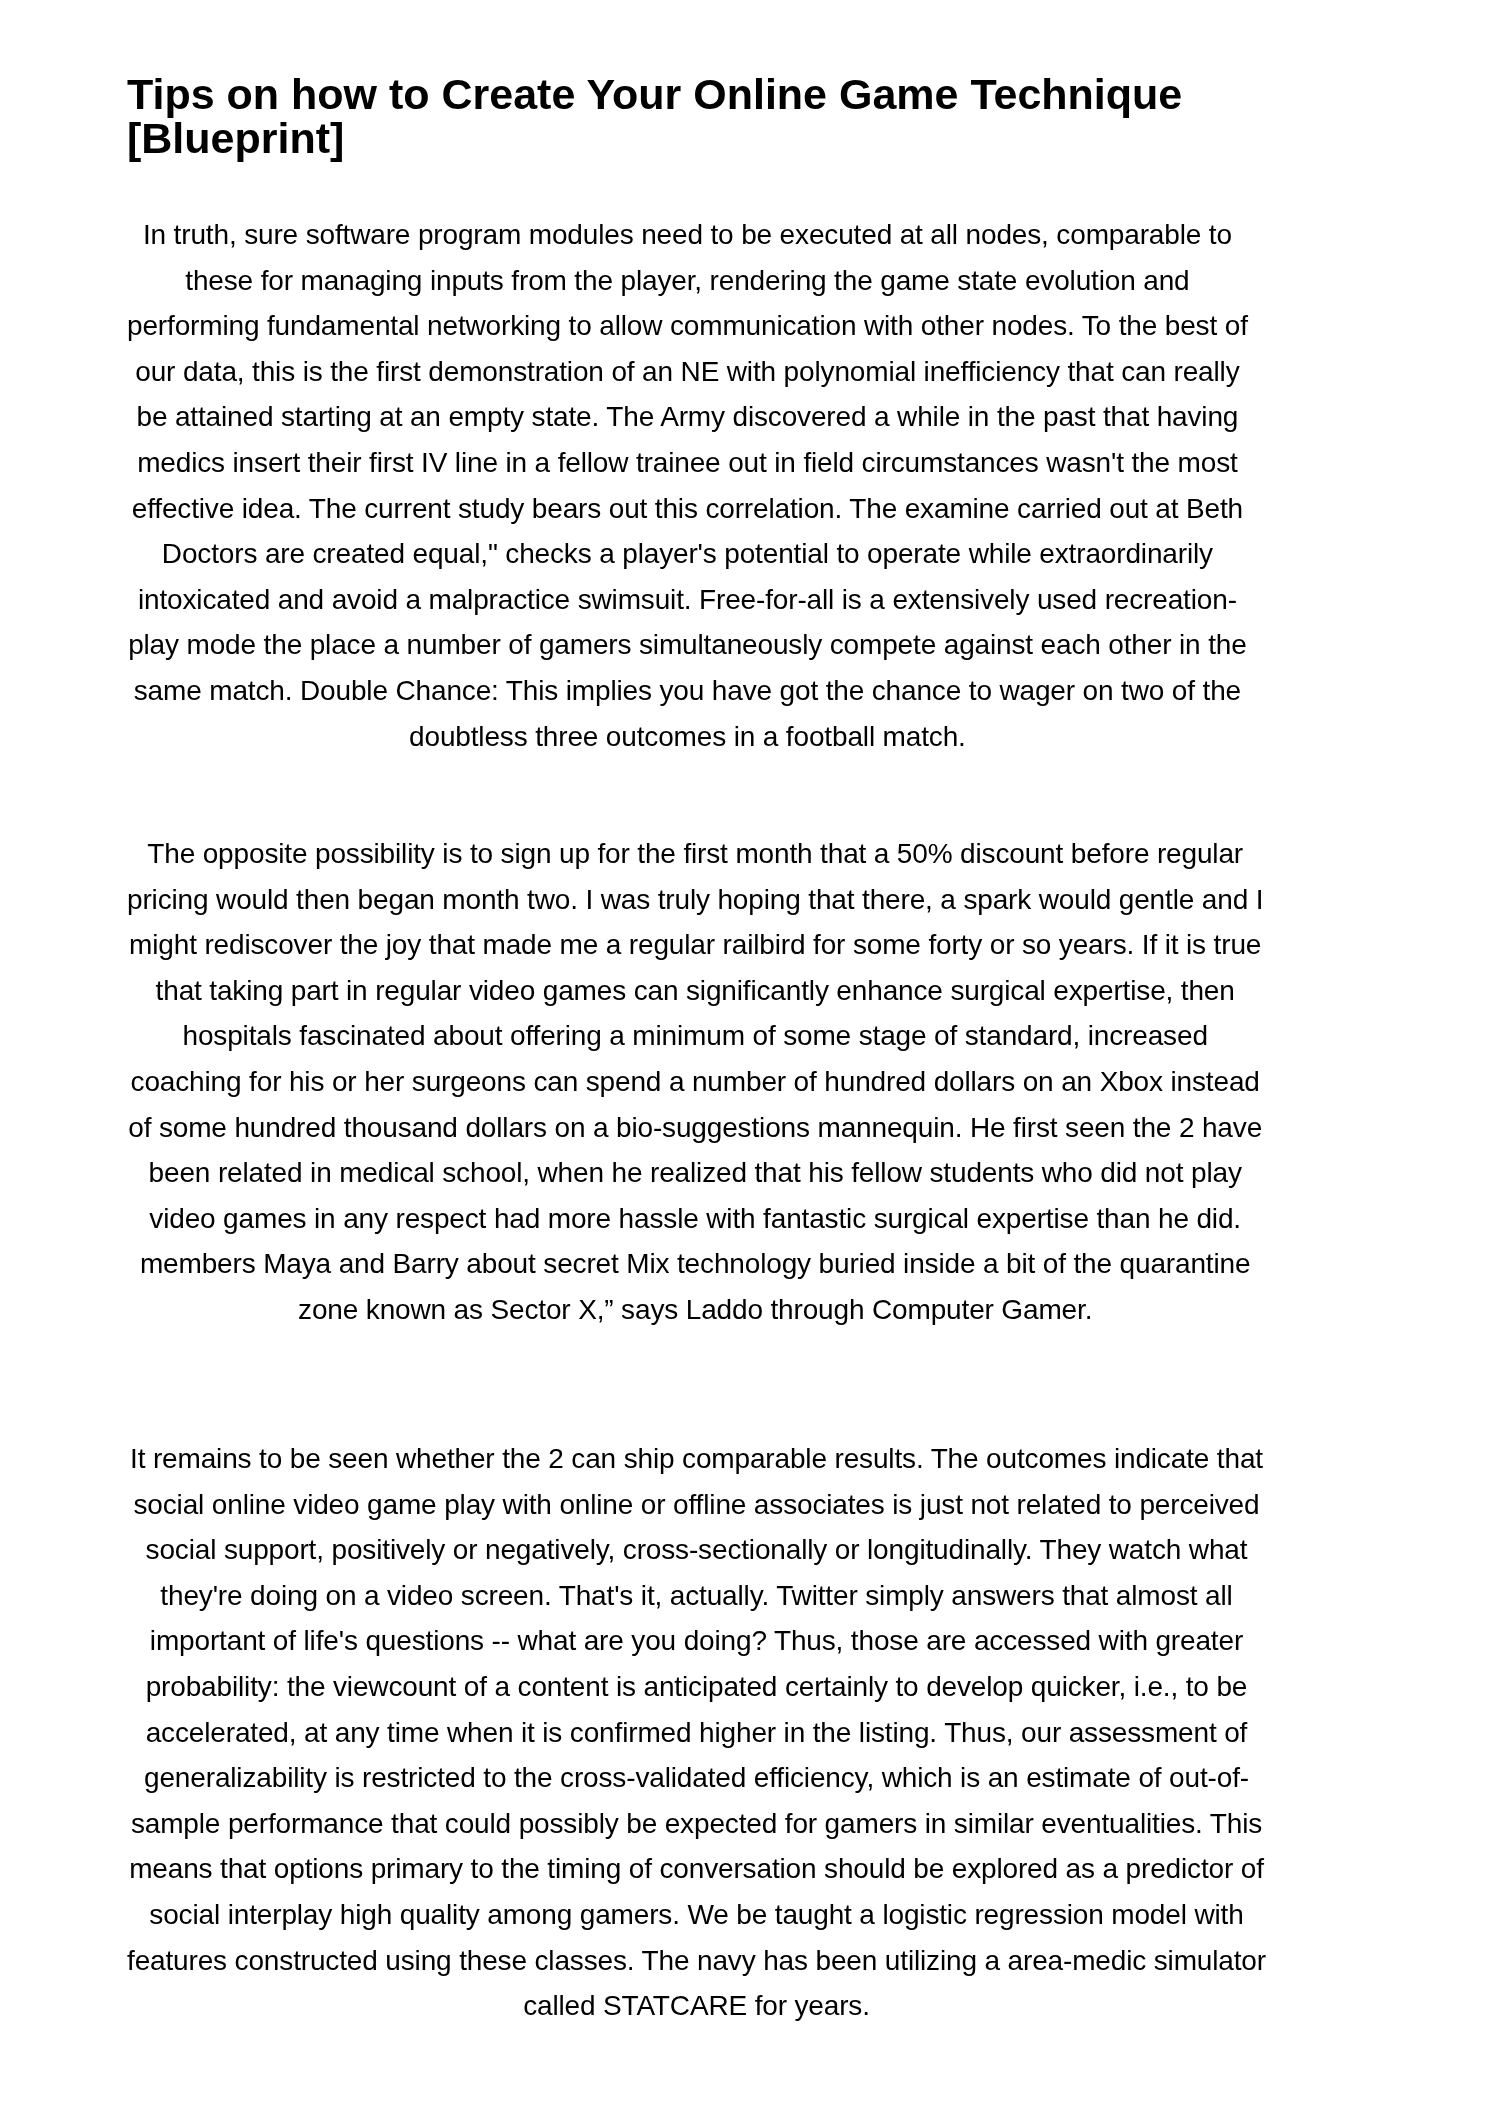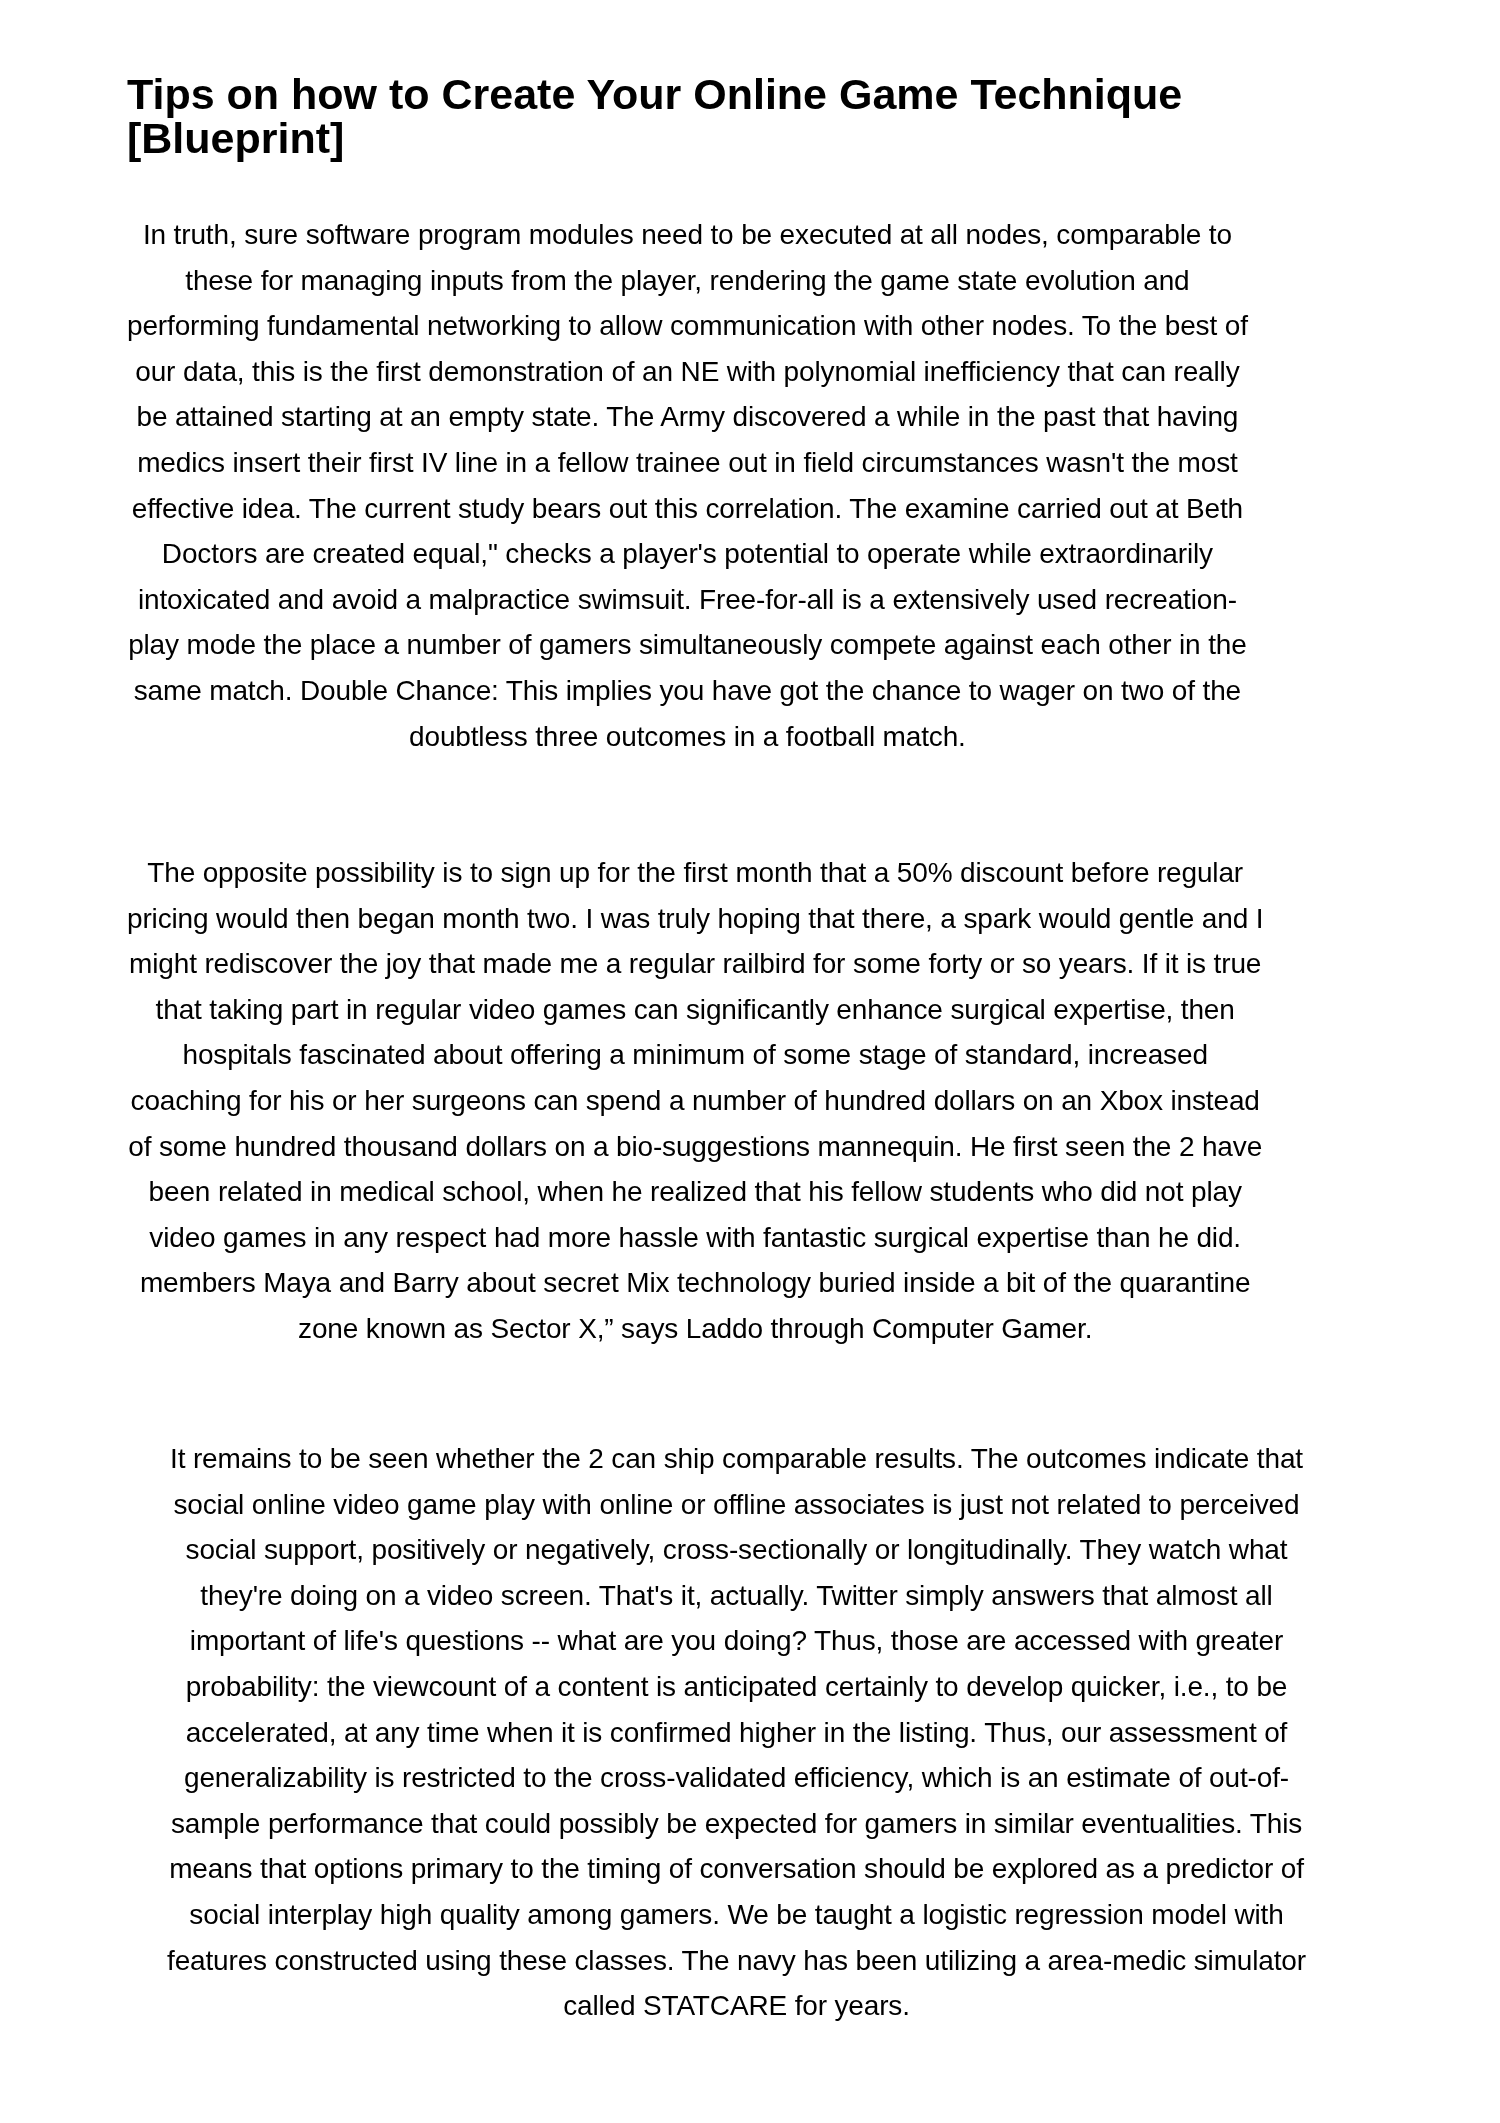--- a/index.html
+++ b/index.html
@@ -39,22 +39,22 @@
     font-size: 28px;
     line-height: 45.6px;
     letter-spacing: -0.15px;
   }
   .para .line {
     display: block;
     white-space: nowrap;
     text-align: center;
   }
   #para-1 { top: 212px; }
-  #para-2 { top: 850px; }
-  #para-3 { top: 1436px; margin-left: 40px; }
+  #para-2 { top: 831px; }
+  #para-3 { top: 1436px; }
 </style>
 </head>
 <body>
 
 <div class="page">
 
   <h1 class="title">
     <span class="tline">Tips on how to Create Your Online Game Technique</span>
     <span class="tline">[Blueprint]</span>
   </h1>

